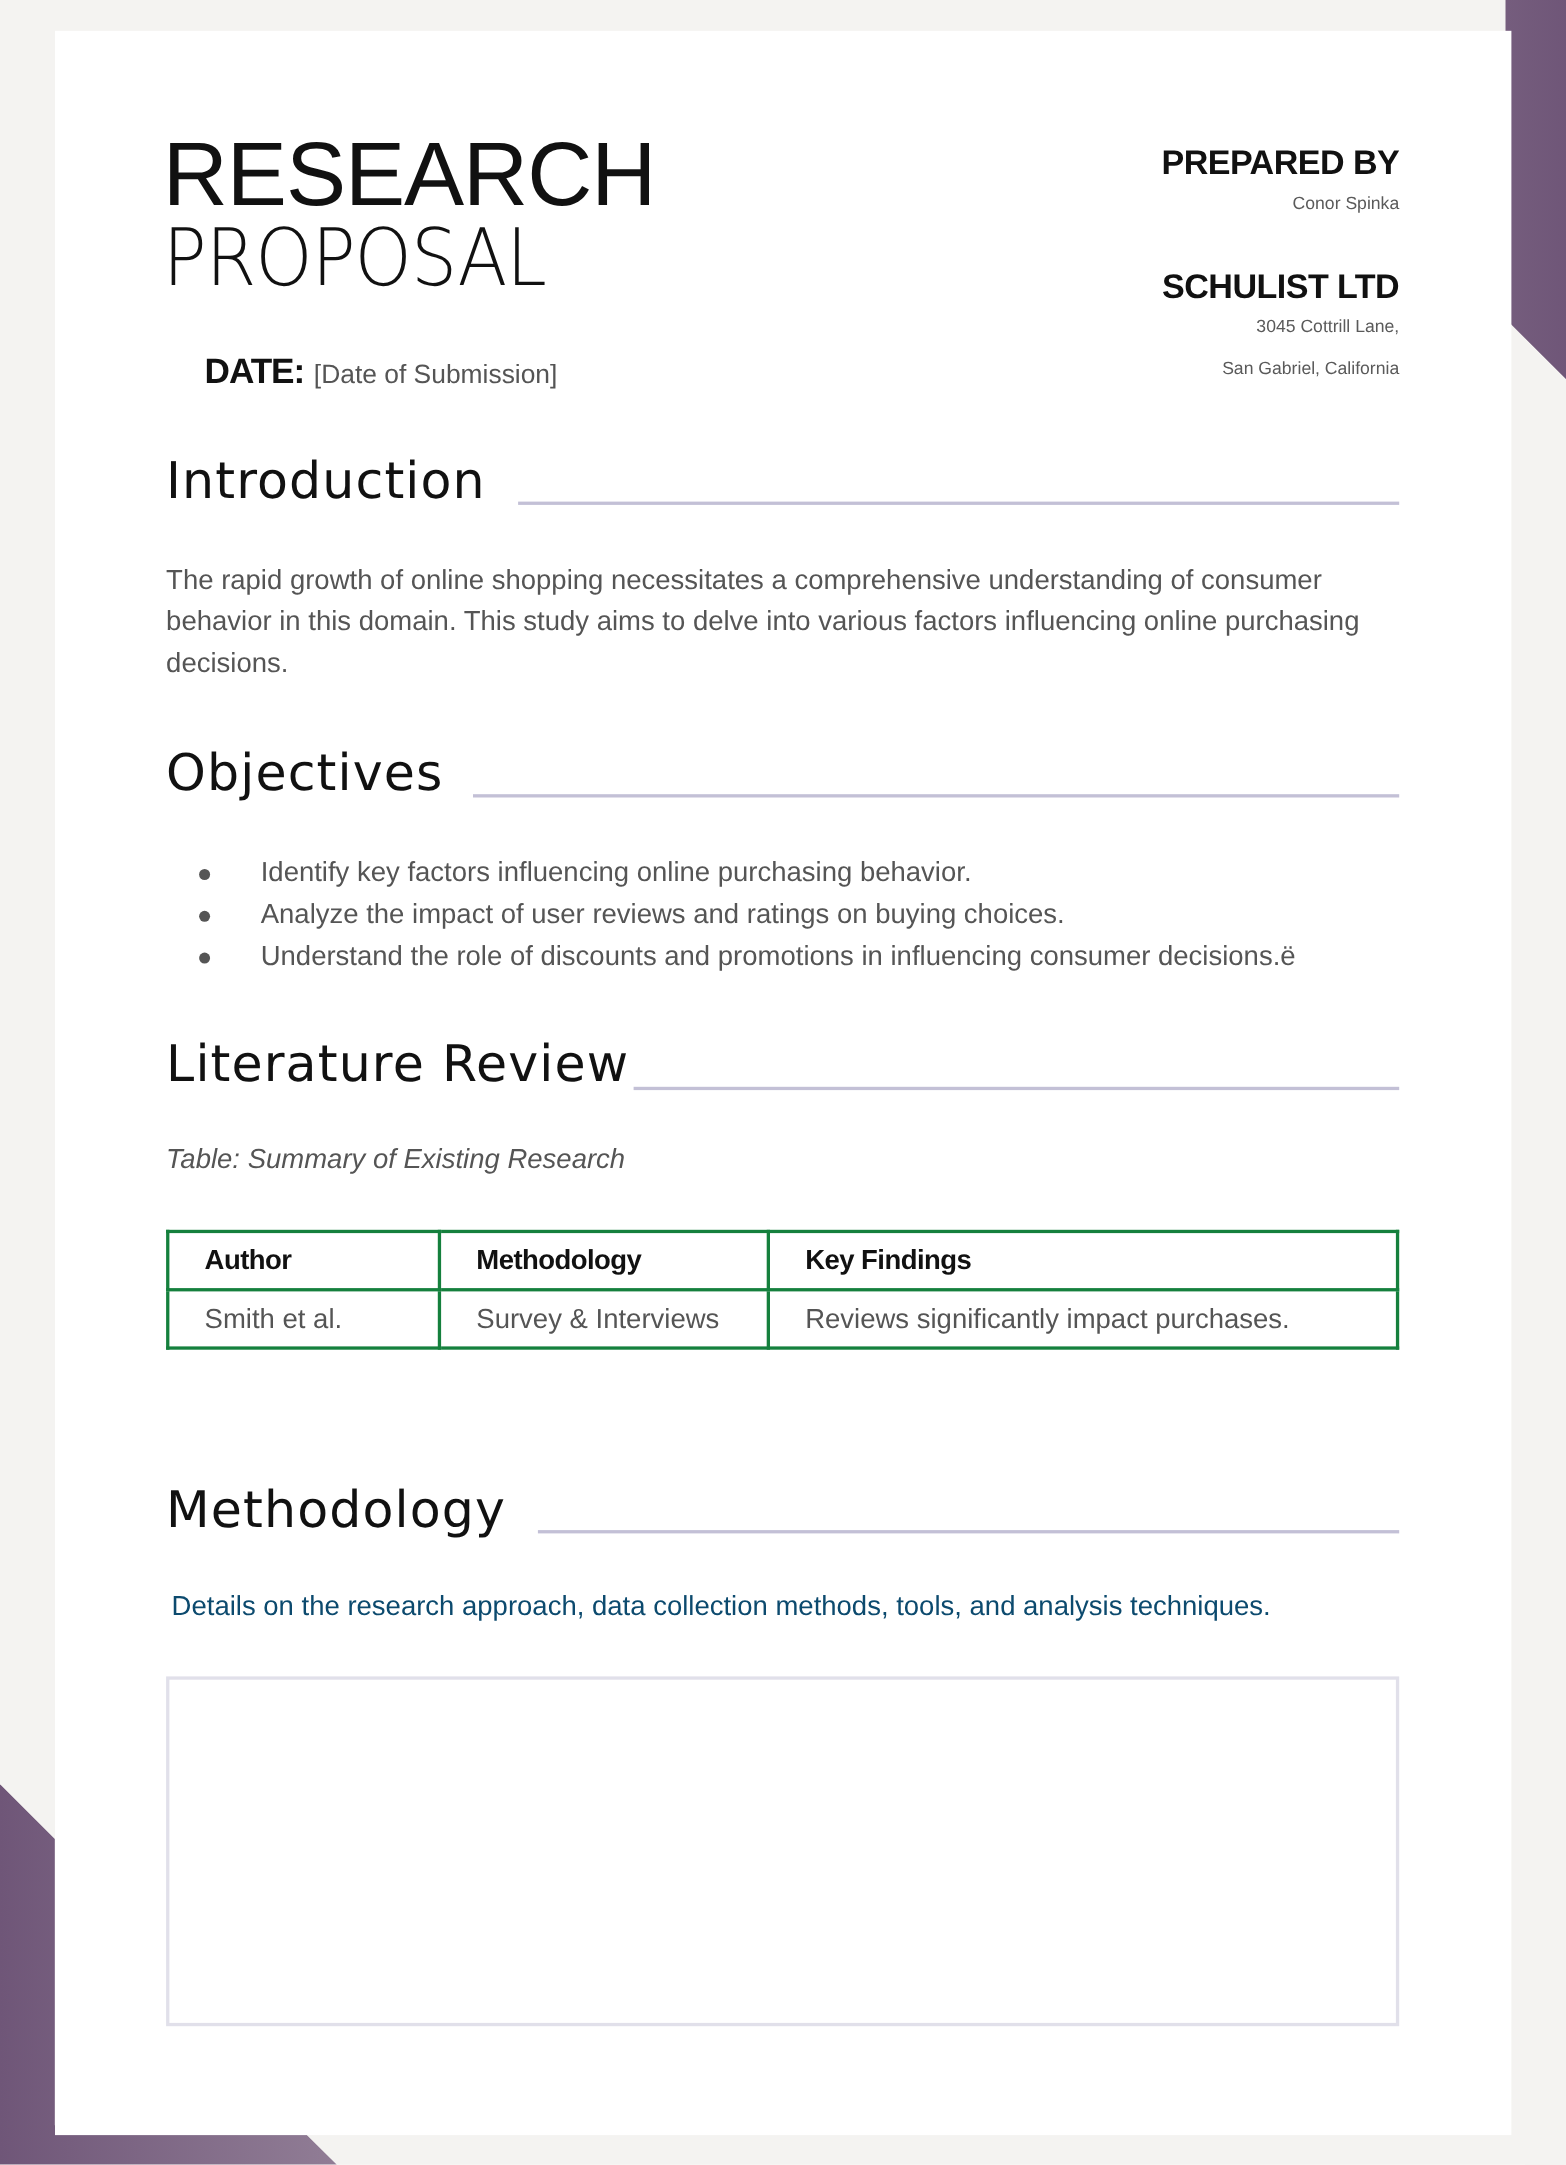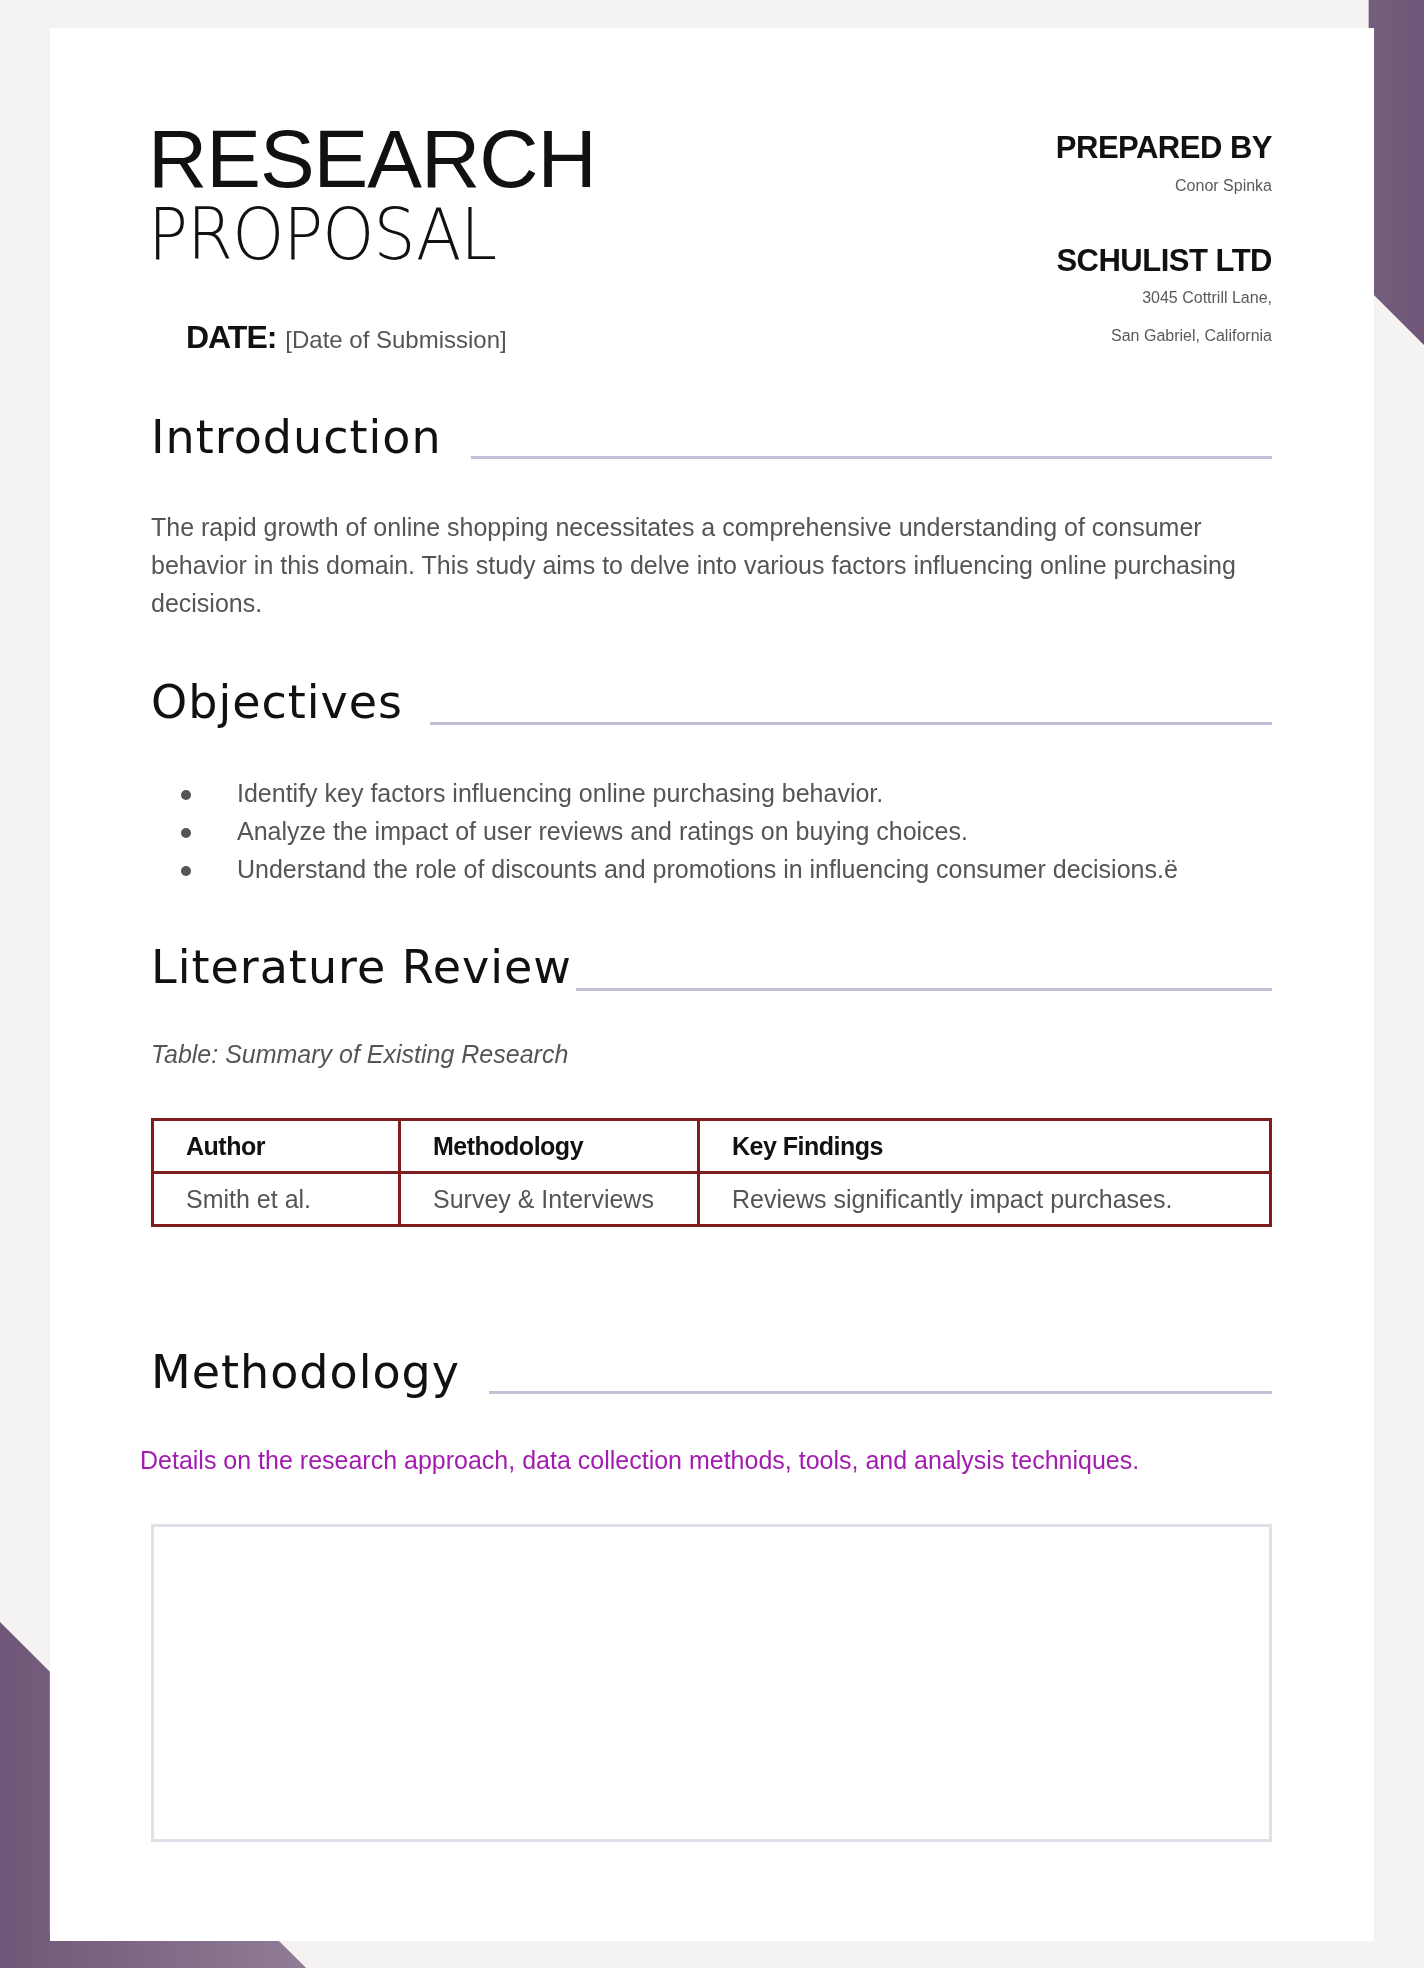--- a/index.html
+++ b/index.html
@@ -21,21 +21,21 @@
   .rb { font-size:31px; font-weight:bold; color:#111; letter-spacing:-0.5px; }
   .rg { font-size:16px; color:#5a5a5a; }
   .h2 { font-family:"DejaVu Sans", sans-serif; font-size:46px; color:#111; left:151px; letter-spacing:1px; }
   .rule { position:absolute; height:3px; background:#c3c0d6; }
   .para { left:151px; font-size:25px; color:#555; line-height:38px; white-space:normal; width:1130px; }
   .bullets { left:151px; font-size:25px; color:#555; }
   .bullet-row { position:relative; height:38px; line-height:38px; }
   .bullet-dot { position:absolute; left:30px; top:16px; width:10px; height:10px; border-radius:50%; background:#555; }
   .bullet-text { position:absolute; left:86px; top:0; white-space:nowrap; }
   table.lit { position:absolute; left:151px; top:1118px; width:1121px; border-collapse:collapse; font-size:25px; }
-  table.lit td, table.lit th { border:3px solid #7f1d1d; text-align:left; padding:0 0 0 32px; height:50px; }
+  table.lit td, table.lit th { border:3px solid #15803d; text-align:left; padding:0 0 0 32px; height:50px; }
   table.lit th { color:#111; font-weight:bold; letter-spacing:-0.5px; }
   table.lit td { color:#555; }
   .box { position:absolute; left:151px; top:1524px; width:1115px; height:312px; border:3px solid #e1e0ea; }
 </style>
 </head>
 <body>
 
 <div class="deco-tr2"></div>
 <div class="deco-bl"></div>
 
@@ -90,15 +90,15 @@
   <tr>
     <td>Smith et al.</td>
     <td>Survey &amp; Interviews</td>
     <td>Reviews significantly impact purchases.</td>
   </tr>
 </tbody>
   </table>
 
 <div class="abs h2" style="top:1345px;">Methodology</div>
 <div class="rule" style="left:489px; width:783px; top:1391px;"></div>
-<div class="abs" style="left:140px; top:1446px; font-size:25px; color:#a21caf;">Details on the research approach, data collection methods, tools, and analysis techniques.</div>
+<div class="abs" style="left:156px; top:1446px; font-size:25px; color:#0c4a6e;">Details on the research approach, data collection methods, tools, and analysis techniques.</div>
 
 <div class="box"></div>
 
 </body></html>

